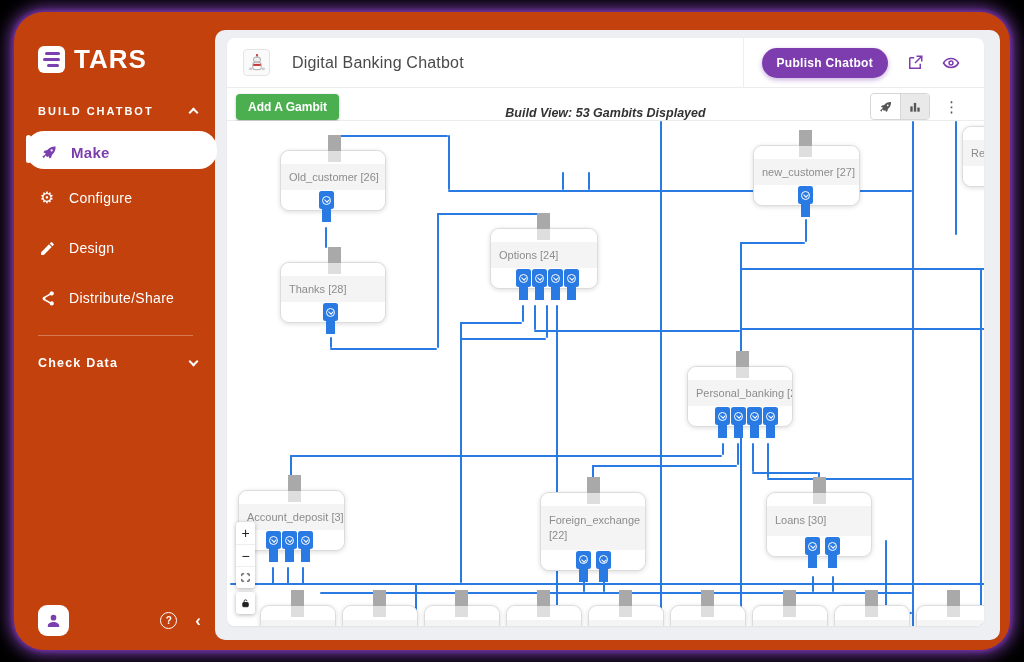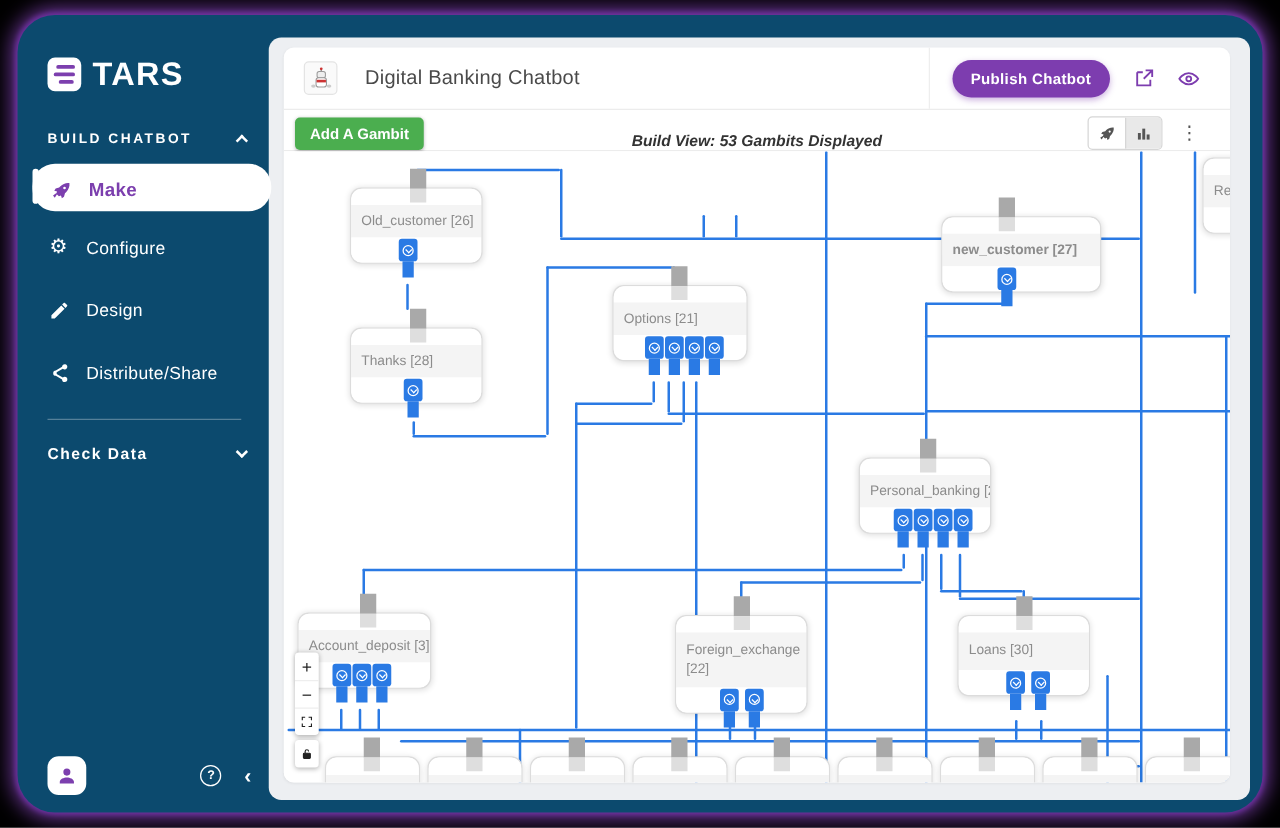--- a/index.html
+++ b/index.html
@@ -1,19 +1,19 @@
 <!DOCTYPE html>
 <html><head>
 <meta charset="utf-8">
 <style>
   * { margin:0; padding:0; box-sizing:border-box; }
   html,body { width:1024px; height:662px; background:#000; font-family:"Liberation Sans",sans-serif; overflow:hidden; }
 
   .frame { position:absolute; left:14px; top:12px; width:996px; height:638px;
-    background:#0c4a6e; border-radius:30px;
+    background:#c2410c; border-radius:30px;
     box-shadow:0 0 16px 5px rgba(124,63,174,.85), 0 0 4px 2px rgba(90,30,140,.9);
     display:flex; }
 
   
   .sidebar { width:201px; position:relative; color:#fff; flex:0 0 201px; }
   .logo-row { display:flex; align-items:center; gap:9px; padding:32px 0 0 24px; }
   .logo-mark { width:27px; height:27px; background:#fff; border-radius:6px; display:flex; flex-direction:column; justify-content:center; gap:3px; padding:0 5px; }
   .logo-mark i { height:3px; background:#7c3fae; border-radius:2px; display:block; }
   .logo-mark i:nth-child(1){ width:15px; margin-left:2px;}
   .logo-mark i:nth-child(2){ width:17px; }
@@ -290,21 +290,21 @@
             <div class="strip-top"></div>
             <div class="nlabel">Old_customer [26]</div>
             <div class="strip-bot"></div>
             <div class="ports" style="left: 38px; gap: 1px;">
               <div class="port">
                 <span class="circ"></span>
                 <span class="stub"></span>
               </div>
             </div>
           </div>
-          <div class="node" style="left: 526px; top: 52px; width: 128px; font-weight: bold;">
+          <div class="node" style="left: 526px; top: 24px; width: 107px;">
             <div class="tab" style="left: 45px;">
               <div class="t1"></div>
               <div class="t2"></div>
             </div>
             <div class="strip-top"></div>
             <div class="nlabel">new_customer [27]</div>
             <div class="strip-bot"></div>
             <div class="ports" style="left: 44px; gap: 1px;">
               <div class="port">
                 <span class="circ"></span>
@@ -316,21 +316,21 @@
             <div class="strip-top"></div>
             <div class="nlabel">Re</div>
             <div class="strip-bot"></div>
           </div>
           <div class="node" style="left: 263px; top: 107px; width: 108px;">
             <div class="tab" style="left: 46px;">
               <div class="t1"></div>
               <div class="t2"></div>
             </div>
             <div class="strip-top"></div>
-            <div class="nlabel">Options [21]</div>
+            <div class="nlabel">Options [24]</div>
             <div class="strip-bot"></div>
             <div class="ports" style="left: 25px; gap: 1px;">
               <div class="port">
                 <span class="circ"></span>
                 <span class="stub"></span>
               </div>
               <div class="port">
                 <span class="circ"></span>
                 <span class="stub"></span>
               </div>

